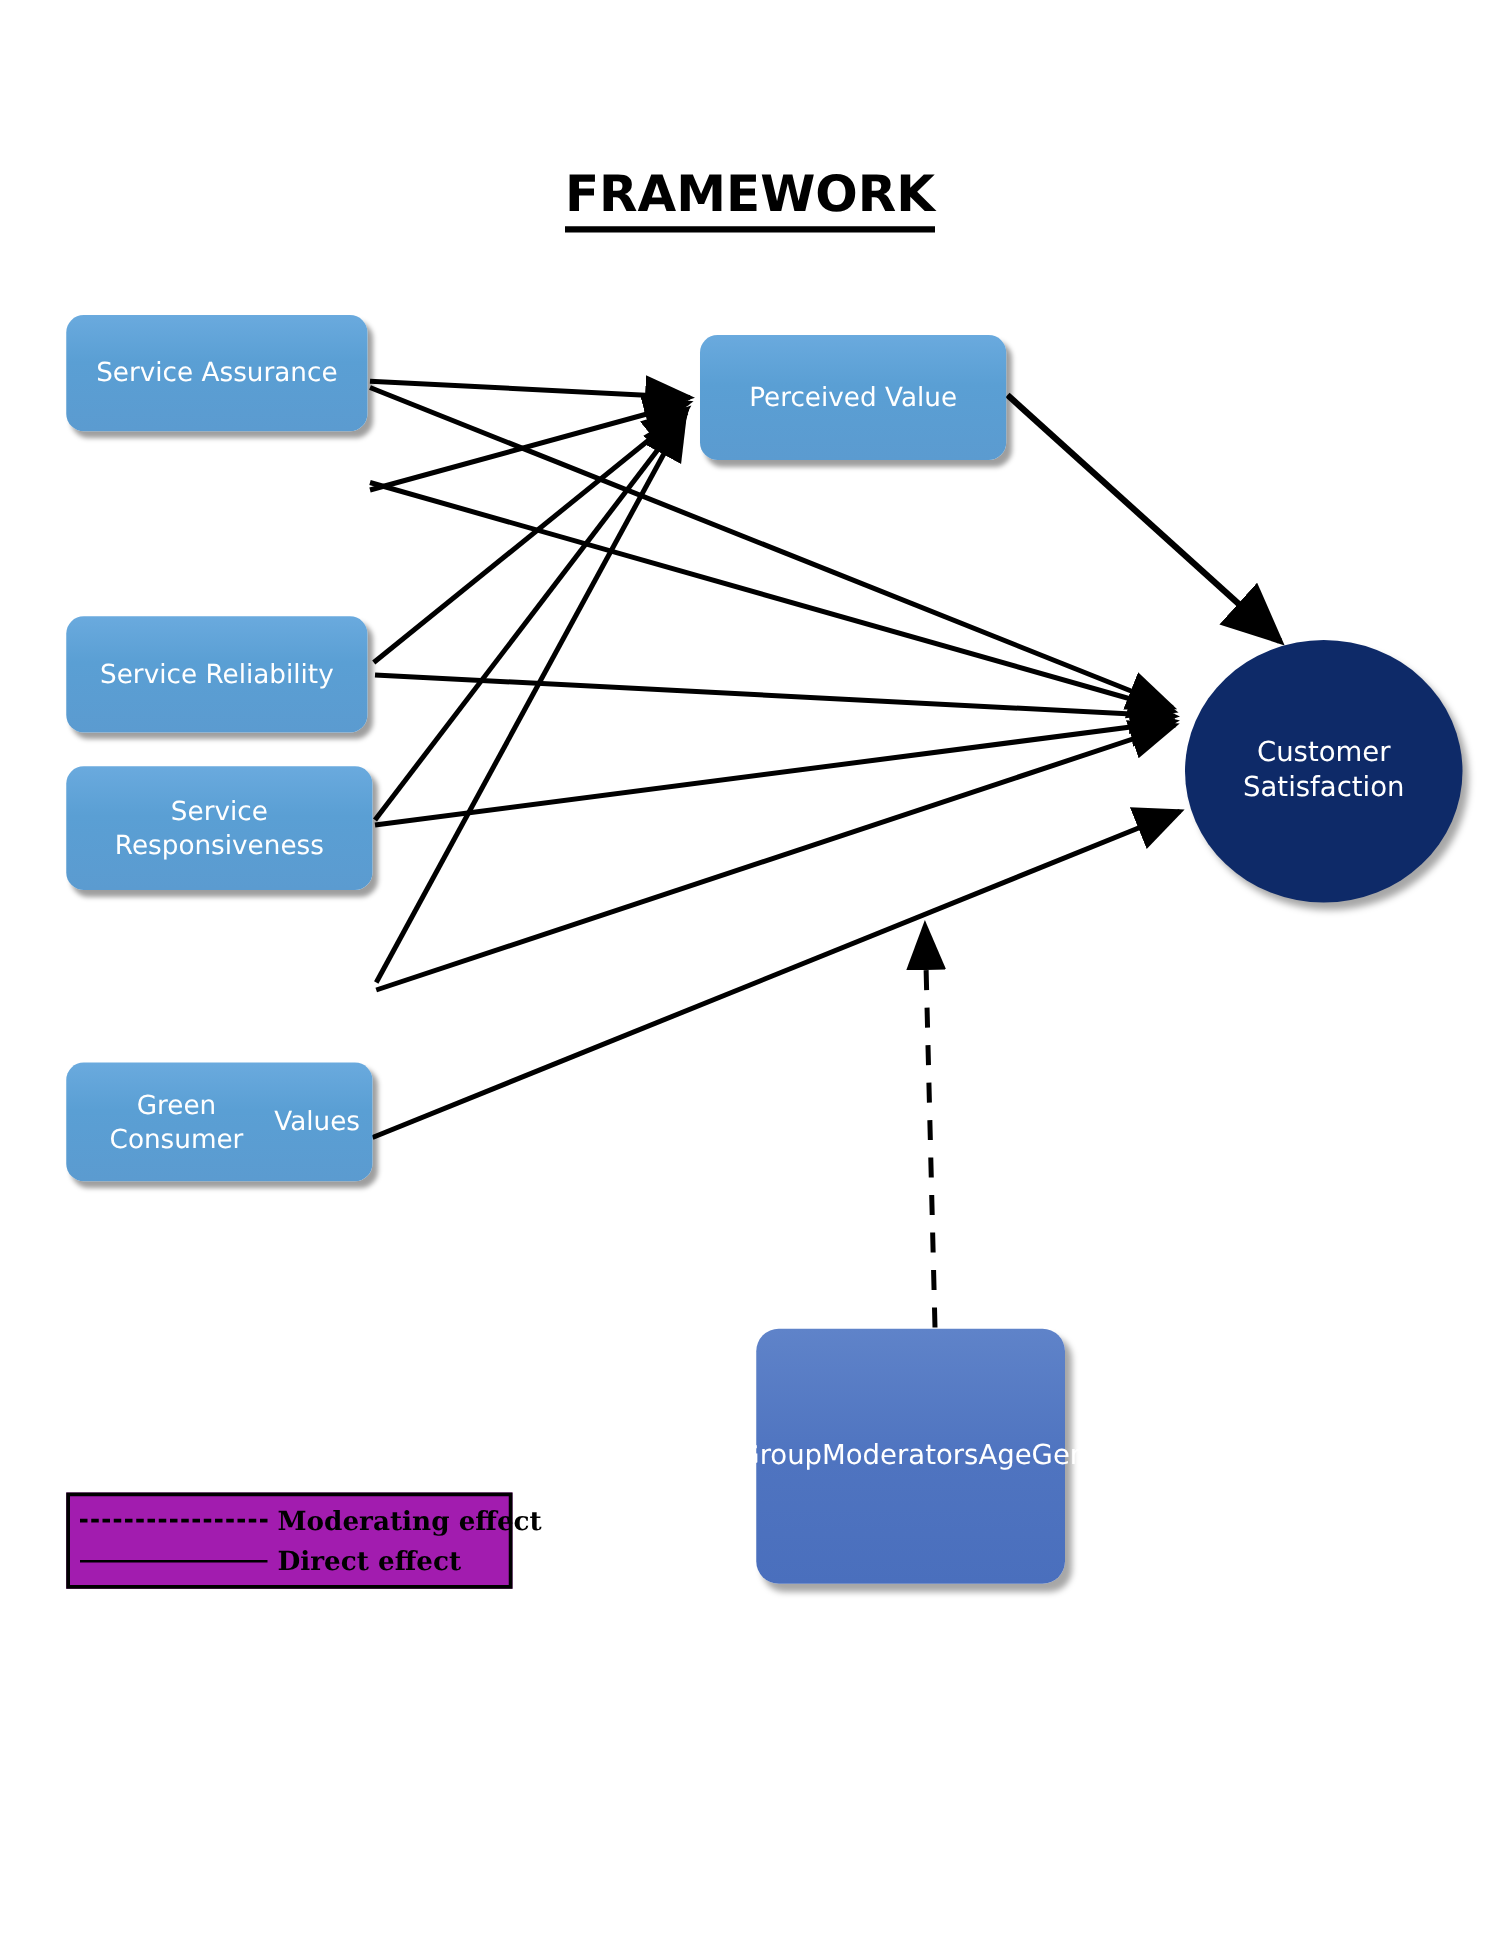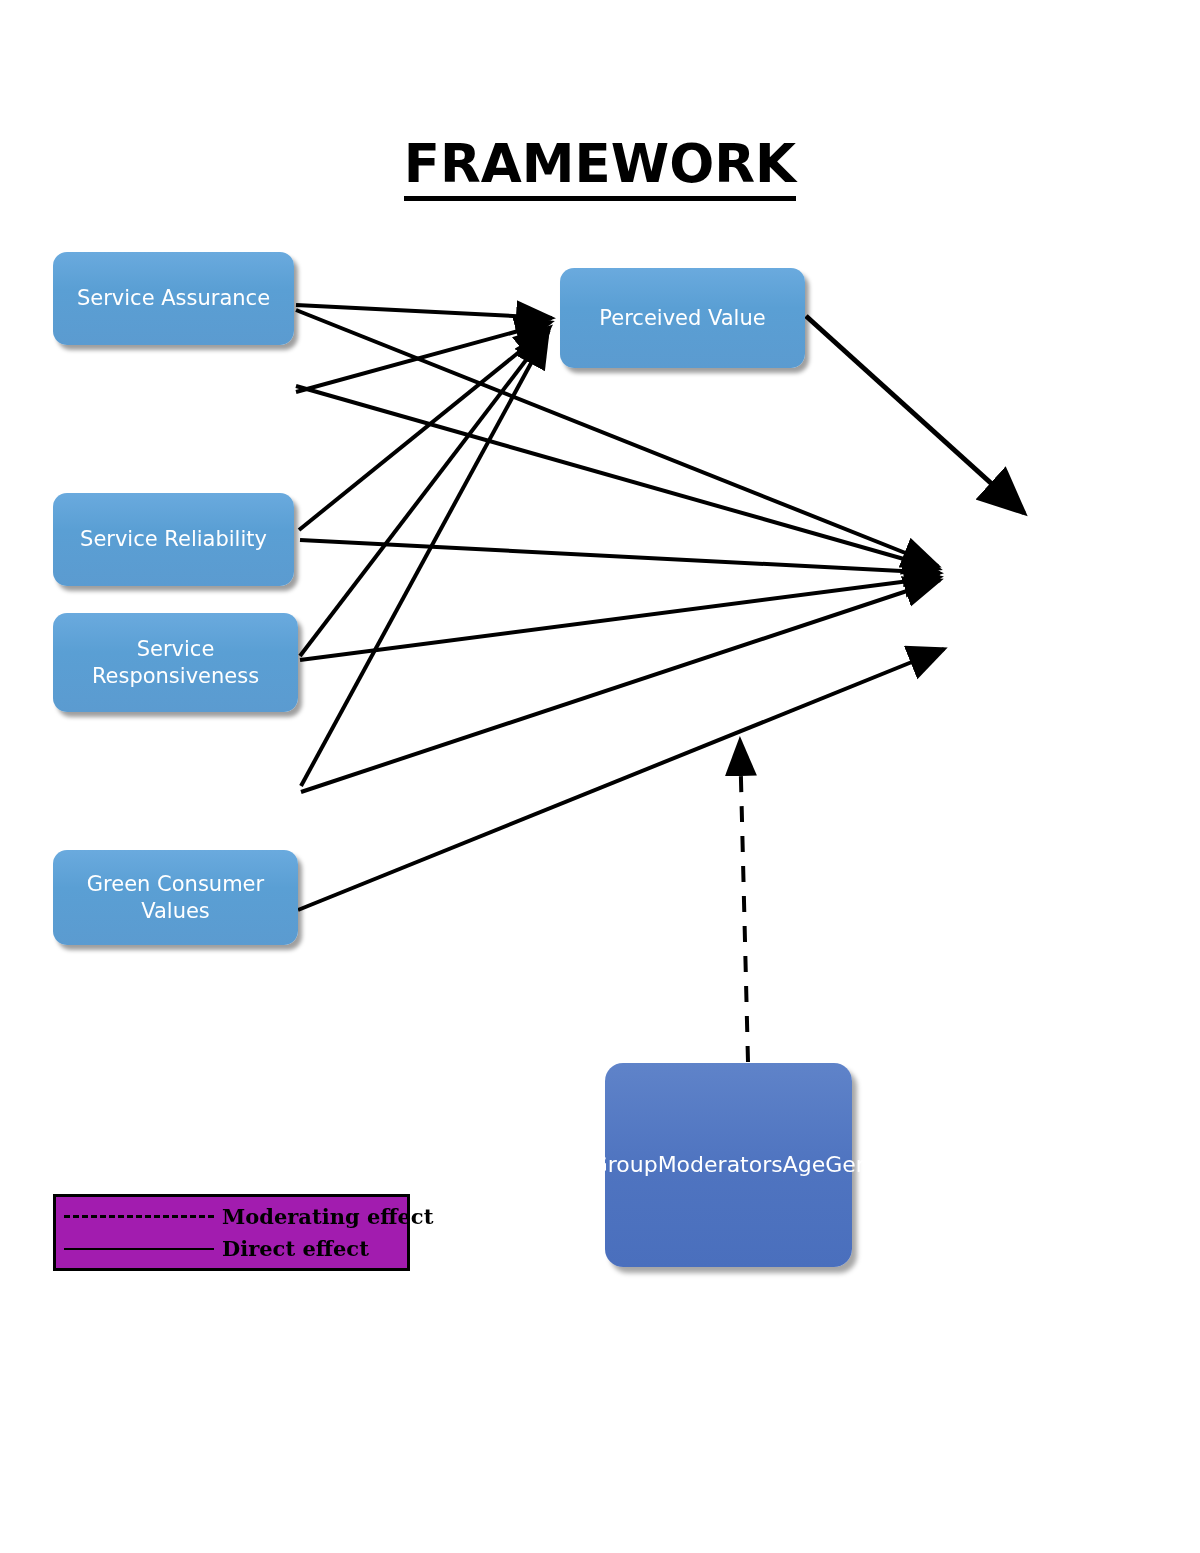--- a/index.html
+++ b/index.html
@@ -21,21 +21,21 @@
     background: #ffffff;
   }
 
   
   .title {
     position: absolute;
     left: 0; top: 133px;
     width: 1200px;
     text-align: center;
     font-family: "DejaVu Sans", "Liberation Sans", sans-serif;
-    font-size: 53px;
+    font-size: 40px;
     font-weight: bold;
     letter-spacing: 0px;
     color: #000000;
   }
   .title span {
     border-bottom: 5px solid #000;
     padding-bottom: 2px;
   }
 
   
@@ -175,29 +175,33 @@
   <div class="node light" style="left:53px; top:493px; width:241px; height:93px;text-align:right;">
     <span>Service Reliability</span>
   </div>
 
   <div class="node light" style="left:53px; top:613px; width:245px; height:99px; flex-direction:column;">
     <span>Service</span>
     <span>Responsiveness</span>
   </div>
 
 
-  <div class="node light" style="left:53px; top:850px; width:245px; height:95px; flex-direction:column;">
+  <div class="node light" style="left:53px; top:850px; width:245px; height:95px; flex-direction:row;">
     <span>Green Consumer</span>
     <span>Values</span>
   </div>
 
   <div class="node light" style="left:560px; top:268px; width:245px; height:100px;">
     <span>Perceived Value</span>
   </div>
 
+  <div class="node circle" style="left:948px; top:512px; width:222px; height:210px;">
+    <span class="cline">Customer</span>
+    <span class="cline">Satisfaction</span>
+  </div>
 
   <div class="node moderator" style="left:605px; top:1063px; width:247px; height:204px;">
     <span class="mline">Group</span>
     <span class="mline">Moderators</span>
     <span class="gap"></span>
     <span class="mline">Age</span>
     <span class="gap"></span>
     <span class="mline">Gender</span>
   </div>
 

